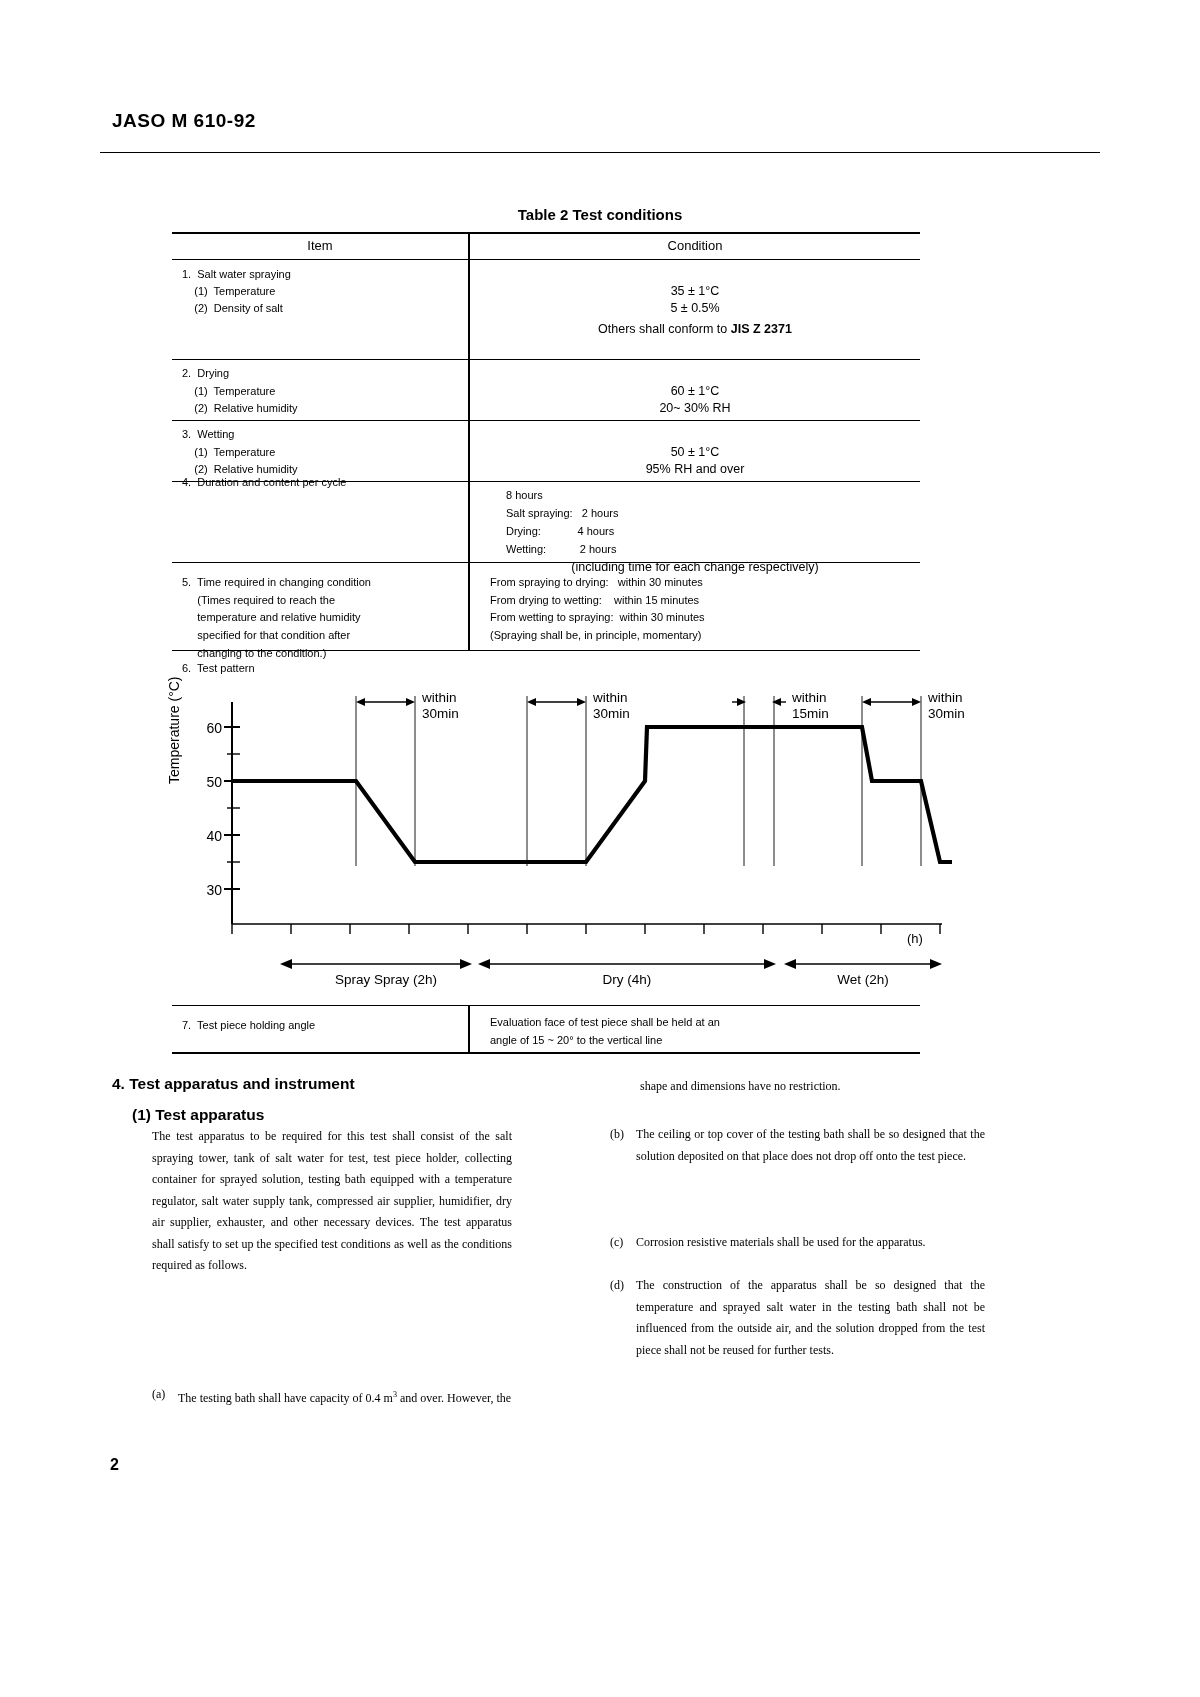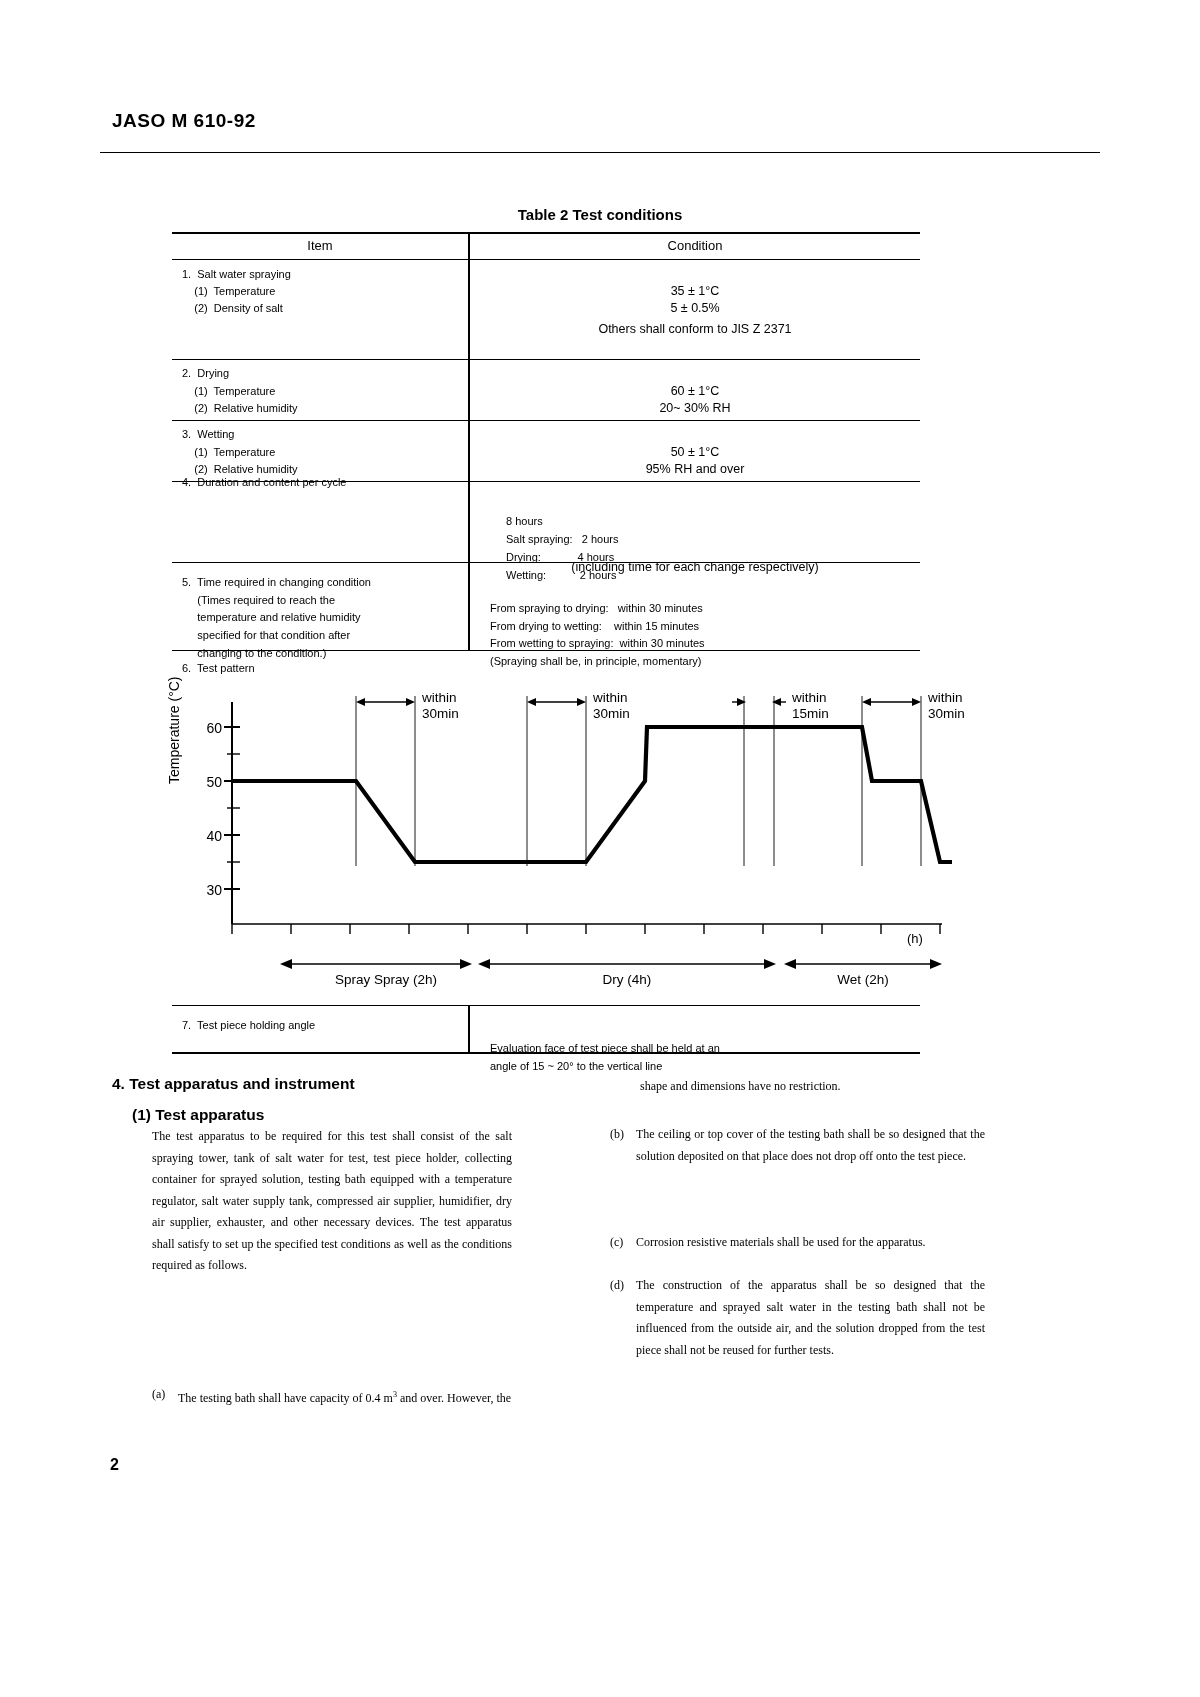--- a/index.html
+++ b/index.html
@@ -64,35 +64,35 @@
     width: 1.6px;
     background: #000;
   }
   .cell {
     position: absolute;
     font-size: 11px;
     line-height: 17.5px;
     white-space: pre;
   }
   .cell.item { left: 10px; }
-  .cell.cond { left: 300px; margin-top: 26px; }
+  .cell.cond { left: 300px; }
   .cond-center {
     position: absolute;
     left: 298px;
     width: 450px;
     text-align: center;
     font-size: 12.5px;
     line-height: 17.5px;
   }
   .hdr {
     position: absolute;
     font-size: 13px;
     text-align: center;
   }
-  .b { font-weight: normal; }
+  .b { font-weight: bold; }
 
   
   .chart {
     position: absolute;
     left: 172px;
     top: 676px;
     width: 780px;
     height: 318px;
   }
   .ylabel {

